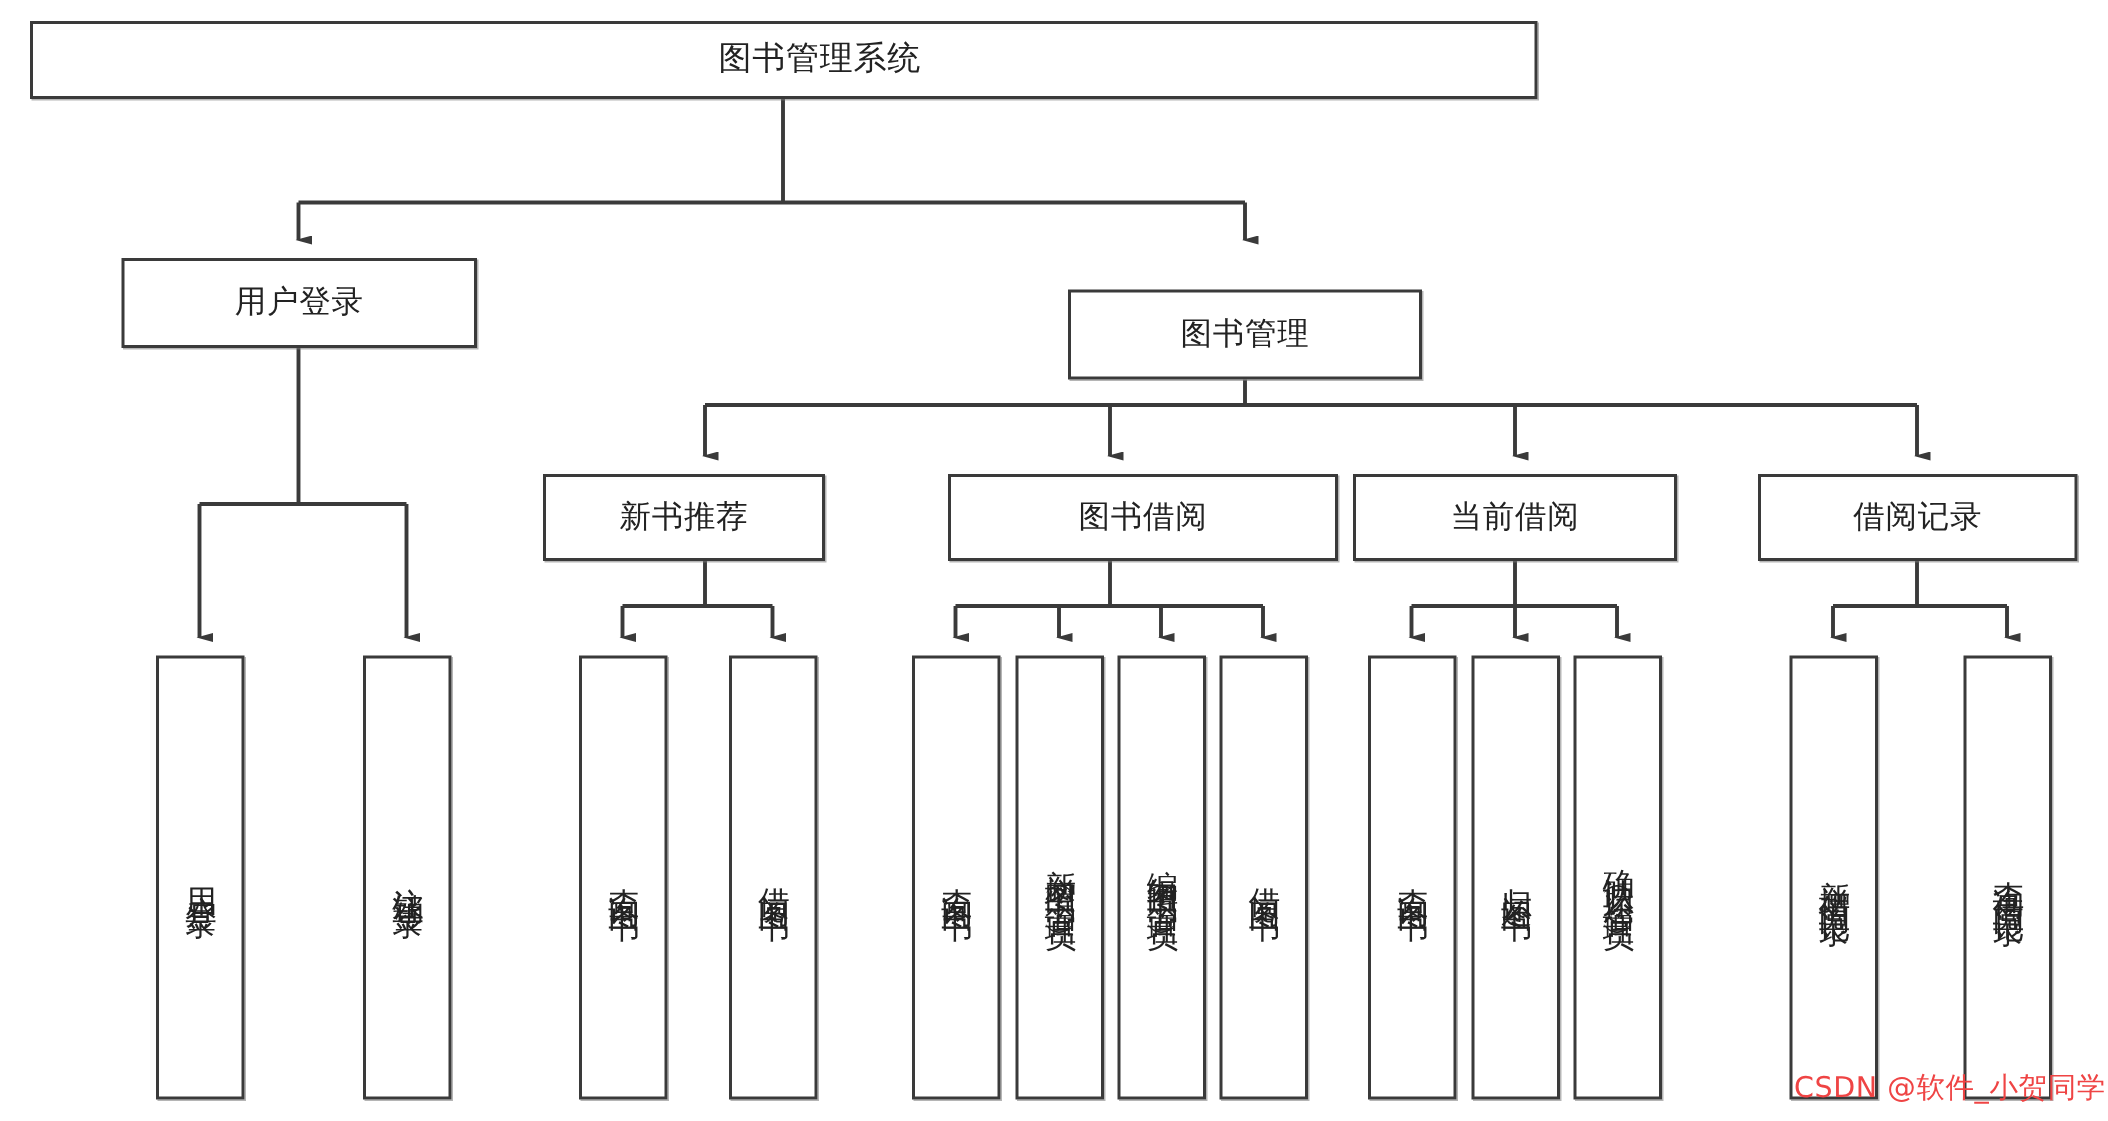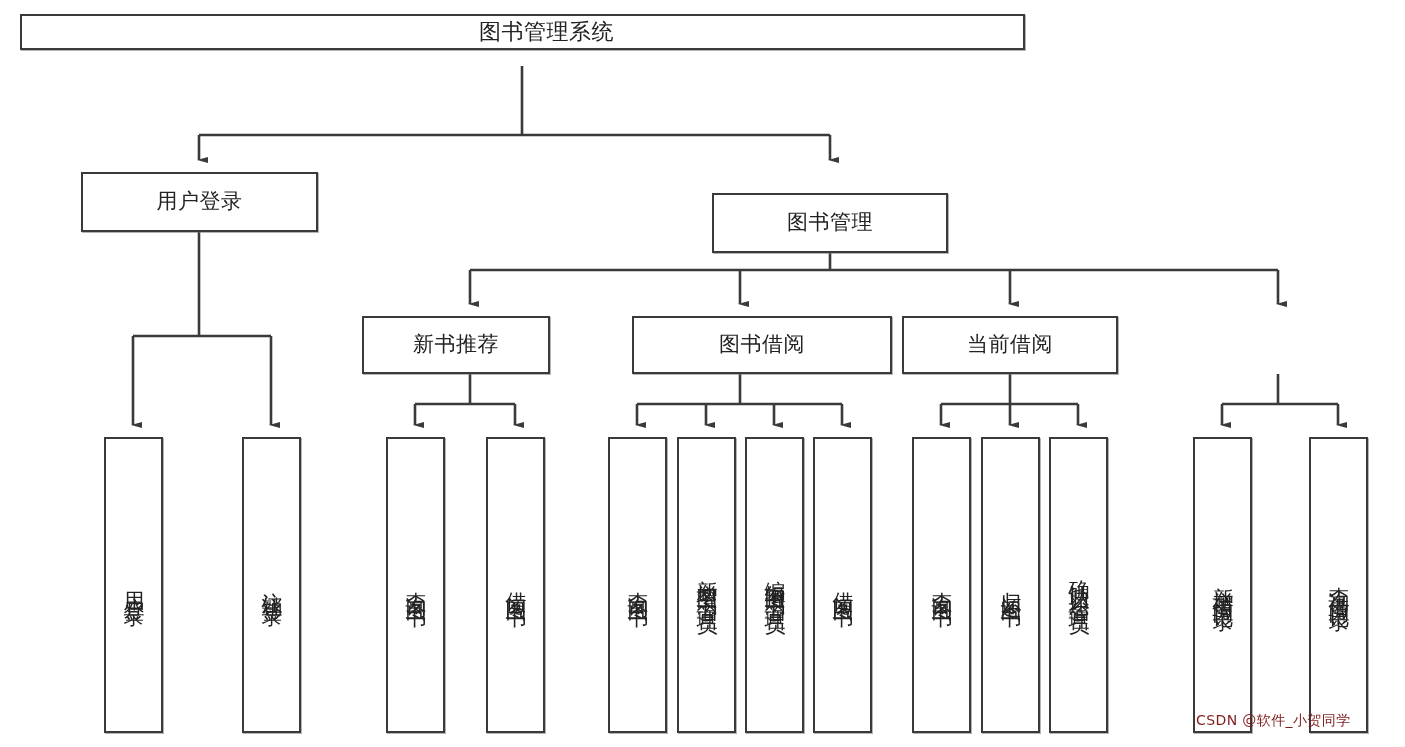--- a/index.html
+++ b/index.html
@@ -45,22 +45,22 @@
     writing-mode:vertical-rl;
     text-orientation:upright;
     letter-spacing:5px;
     font-size:21px;
     white-space:nowrap;
     line-height:1;
   }
   .node.root .label{ font-size:22px; }
   .watermark{
     position:absolute;
-    font-size:14px;
-    color:#7f1d1d;
+    font-size:19px;
+    color:#ef4444;
     white-space:nowrap;
     letter-spacing:0.4px;
     user-select:none;
   }
 </style>
 </head>
 <body>
 
 <div id="canvas">
 
@@ -107,39 +107,42 @@
       <path d="M 1010 404 L 1010 425" marker-end="url(#arrow)"></path>
       <path d="M 1078 404 L 1078 425" marker-end="url(#arrow)"></path>
 
       <path d="M 1278 374 L 1278 404"></path>
       <path d="M 1222 404 L 1338 404"></path>
       <path d="M 1222 404 L 1222 425" marker-end="url(#arrow)"></path>
       <path d="M 1338 404 L 1338 425" marker-end="url(#arrow)"></path>
     </g>
   </svg>
 
-  <div class="node root" style="left:20px; top:14px; width:1005px; height:36px;padding-left:48px;">
+  <div class="node root" style="left:20px; top:14px; width:1005px; height:52px;padding-left:48px;">
     <span class="label">图书管理系统</span>
   </div>
 
   <div class="node" style="left:81px; top:172px; width:237px; height:60px;">
     <span class="label">用户登录</span>
   </div>
   <div class="node" style="left:712px; top:172px; width:236px; height:60px;margin-top:21px;">
     <span class="label">图书管理</span>
   </div>
 
   <div class="node" style="left:362px; top:316px; width:188px; height:58px;">
     <span class="label">新书推荐</span>
   </div>
   <div class="node" style="left:632px; top:316px; width:260px; height:58px;">
     <span class="label">图书借阅</span>
   </div>
   <div class="node" style="left:902px; top:316px; width:216px; height:58px;">
     <span class="label">当前借阅</span>
+  </div>
+  <div class="node" style="left:1172px; top:316px; width:213px; height:58px;">
+    <span class="label">借阅记录</span>
   </div>
 
   <div class="node vertical" style="left:104px; top:437px; width:59px; height:296px;">
     <span class="label">用户登录</span>
   </div>
   <div class="node vertical" style="left:242px; top:437px; width:59px; height:296px;">
     <span class="label">注销登录</span>
   </div>
 
   <div class="node vertical" style="left:386px; top:437px; width:59px; height:296px;">

